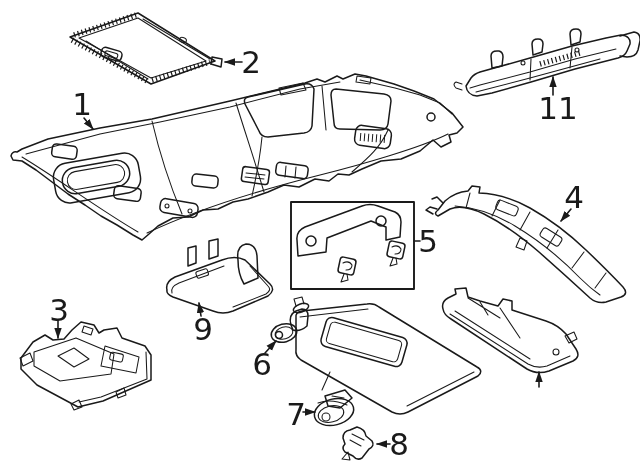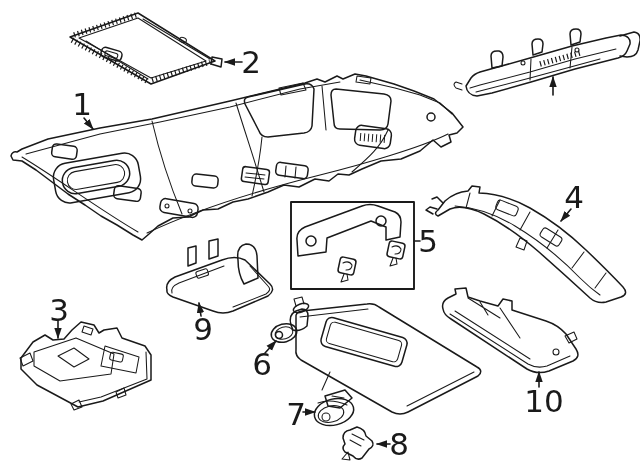--- a/index.html
+++ b/index.html
@@ -201,14 +201,14 @@
 
   <div class="callout" style="left:82px;top:104px">1</div>
   <div class="callout" style="left:251px;top:62px">2</div>
   <div class="callout" style="left:59px;top:310px">3</div>
   <div class="callout" style="left:574px;top:197px">4</div>
   <div class="callout" style="left:428px;top:241px">5</div>
   <div class="callout" style="left:262px;top:364px">6</div>
   <div class="callout" style="left:296px;top:414px">7</div>
   <div class="callout" style="left:399px;top:444px">8</div>
   <div class="callout" style="left:203px;top:329px">9</div>
-  <div class="callout" style="left:544px;top:401px">10</div>
+  <div class="callout" style="left:558px;top:108px">11</div>
 </div>
 
 </body></html>

